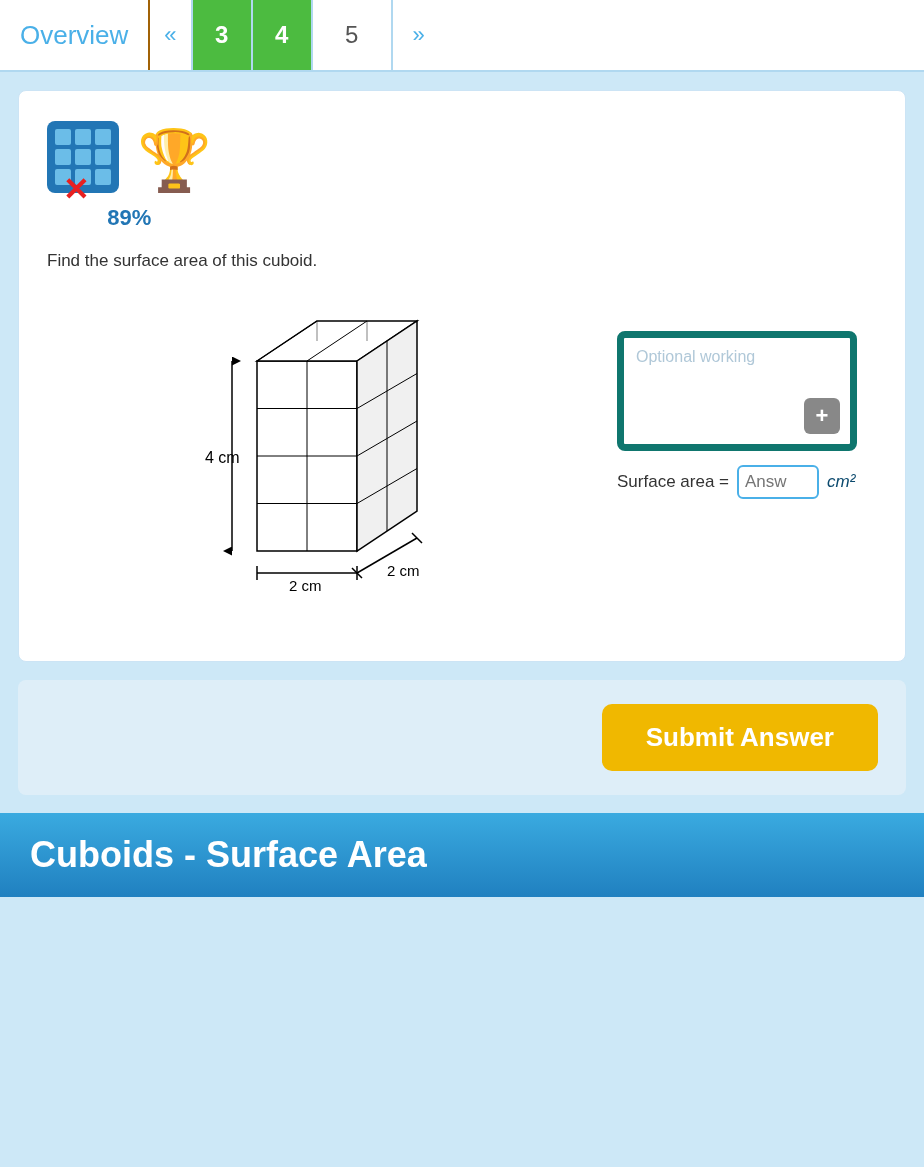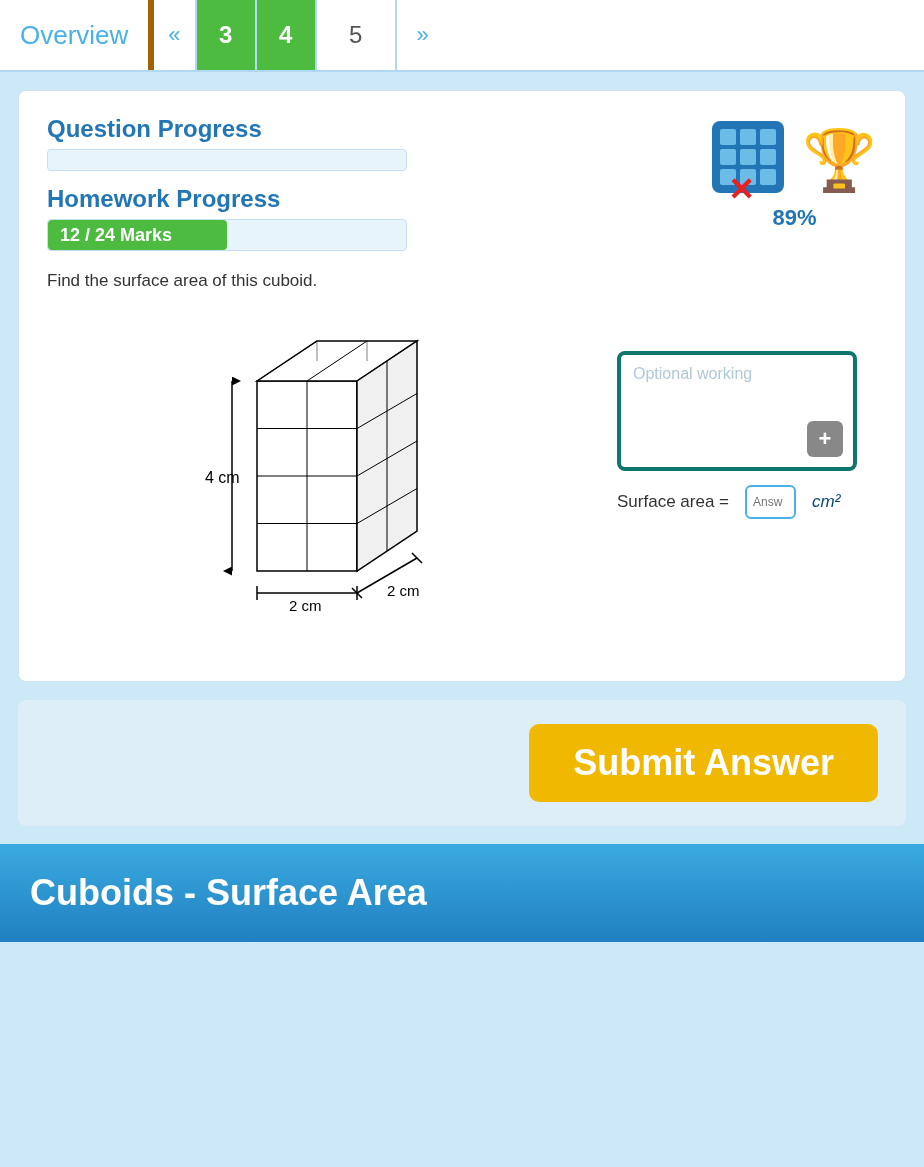--- a/index.html
+++ b/index.html
@@ -20,21 +20,21 @@
       border-bottom: 2px solid #b0d8f0;
       height: 72px;
     }
     .nav-overview {
       color: #4ab0e8;
       font-size: 26px;
       font-weight: 500;
       padding: 0 20px;
       display: flex;
       align-items: center;
-      border-right: 6px solid #a16207;
+      border-right: 2px solid #a16207;
     }
     .nav-chevrons {
       color: #4ab0e8;
       font-size: 22px;
       padding: 0 14px;
       display: flex;
       align-items: center;
       border-right: 2px solid #b0d8f0;
     }
     .nav-btn-green {
@@ -217,21 +217,21 @@
 
     
     .answer-section {
       width: 260px;
       display: flex;
       flex-direction: column;
       gap: 14px;
       margin-top: 40px;
     }
     .optional-working-box {
-      border: 4px solid #0f766e;
+      border: 7px solid #0f766e;
       border-radius: 8px;
       width: 240px;
       height: 120px;
       padding: 10px 12px;
       display: flex;
       flex-direction: column;
       position: relative;
     }
     .optional-working-label {
       color: #b0c8d8;
@@ -252,33 +252,33 @@
       display: flex;
       align-items: center;
       justify-content: center;
       font-size: 22px;
       font-weight: bold;
       cursor: pointer;
     }
     .surface-area-row {
       display: flex;
       align-items: center;
-      gap: 16px;
+      gap: 8px;
     }
     .surface-area-label {
       color: #333;
       font-size: 17px;
       white-space: nowrap;
     }
     .answer-input {
       border: 2px solid #4ab0e8;
       border-radius: 6px;
-      width: 51px;
+      width: 82px;
       height: 34px;
-      font-size: 12px;
+      font-size: 17px;
       padding: 0 6px;
       color: #aaa;
       outline: none;
     }
     .unit-label {
       color: #0c4a6e;
       font-size: 17px;
       font-style: italic;
     }
 
@@ -289,33 +289,33 @@
       border-radius: 8px;
       padding: 24px 28px;
       display: flex;
       justify-content: flex-end;
       align-items: center;
       min-height: 110px;
     }
     .submit-btn {
       background: #f0b800;
       color: white;
-      font-size: 36px;
+      font-size: 26px;
       font-weight: bold;
       padding: 18px 44px;
       border-radius: 10px;
       border: none;
       cursor: pointer;
     }
 
     
     .footer-banner {
       background: linear-gradient(180deg, #3aaae0 0%, #2080c0 100%);
       margin-top: 18px;
-      padding: 28px 30px;
+      padding: 21px 30px;
       border-radius: 0;
     }
     .footer-title {
       color: white;
       font-size: 36px;
       font-weight: bold;
     }
 
     
     .cuboid-svg-wrap {
@@ -332,32 +332,20 @@
   <div class="nav-chevrons">«</div>
   <div class="nav-btn-green">3</div>
   <div class="nav-btn-green">4</div>
   <div class="nav-btn-number">5</div>
   <div class="nav-chevron-right">»</div>
 </div>
 
 <div class="main-content">
 
   <div class="progress-section">
-    <div class="progress-left">
-      <div class="progress-title">Question Progress</div>
-      <div class="progress-bar-container">
-        <div class="progress-bar-fill"></div>
-      </div>
-      <div class="homework-title">Homework Progress</div>
-      <div class="homework-bar-container">
-        <div class="homework-bar-fill">
-          <span class="homework-bar-label">12 / 24 Marks</span>
-        </div>
-      </div>
-    </div>
 
     <div class="icons-area">
       <div class="icons-row">
 
         <div class="calc-icon">
           <div class="calc-body">
             <div class="calc-dot"></div>
             <div class="calc-dot"></div>
             <div class="calc-dot"></div>
             <div class="calc-dot"></div>

